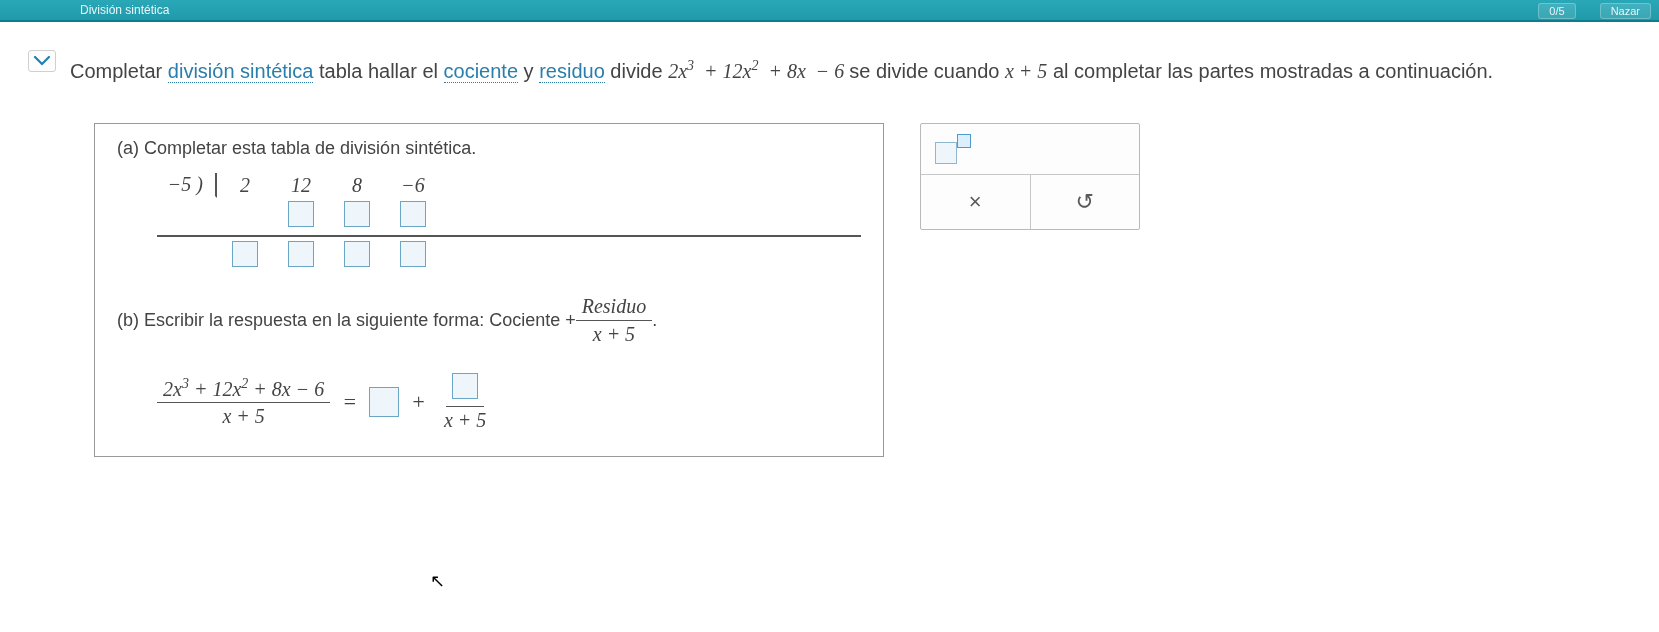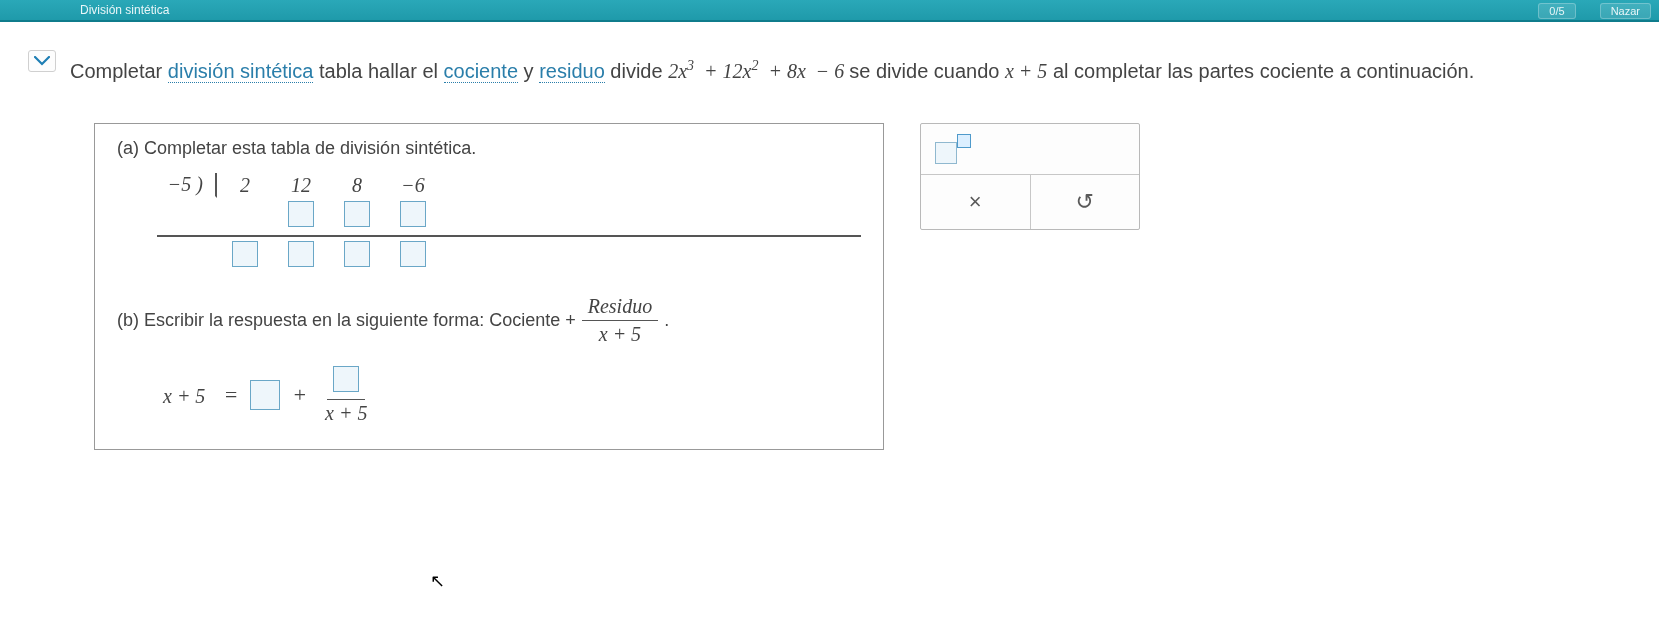--- a/index.html
+++ b/index.html
@@ -95,22 +95,21 @@
     background: #eef6fb;
     display: inline-block;
   }
   .mid-row { border-bottom: 2px solid #555; padding-bottom: 4px; padding-left: 60px; }
   .result-row { padding-left: 60px; padding-top: 6px; }
   .partb-text {
     font-size: 18px;
     color: #444;
     display: flex;
     align-items: center;
-    gap: 6px;
-    margin-bottom: 20px;
+    margin-bottom: 27px;
   }
   .frac {
     display: inline-flex;
     flex-direction: column;
     align-items: center;
     font-family: "Times New Roman", serif;
     font-style: italic;
     font-size: 20px;
     color: #444;
     vertical-align: middle;
@@ -214,21 +213,21 @@
     <span class="link">residuo</span>
     <span> divide </span>
     <span style="font-family:'Times New Roman',serif;font-style:italic;">
       <span>2</span><span>x</span><span class="math-sup">3</span>
       &nbsp;+&nbsp;<span>12</span><span>x</span><span class="math-sup">2</span>
       &nbsp;+&nbsp;<span>8</span><span>x</span>
       &nbsp;−&nbsp;<span>6</span>
     </span>
     <span> se divide cuando </span>
     <span style="font-family:'Times New Roman',serif;font-style:italic;">x + 5</span>
-    <span> al completar las partes cociente a continuación.</span>
+    <span> al completar las partes mostradas a continuación.</span>
   </div>
 
   <div class="panels">
 
     <div class="work-panel">
 
       <div class="part-label">(a)  Completar esta tabla de división sintética.</div>
 
       <div class="syn-table">
         <div class="syn-row">
@@ -256,20 +255,23 @@
         <span>(b)  Escribir la respuesta en la siguiente forma: Cociente +</span>
         <span class="frac">
           <span class="num">Residuo</span>
           <span class="den">x + 5</span>
         </span>
         <span>.</span>
       </div>
 
       <div class="eq-row">
         <span class="frac">
+          <span class="num" style="font-style:italic;">
+            2<span style="font-style:italic;">x</span><span class="math-sup">3</span> + 12<span style="font-style:italic;">x</span><span class="math-sup">2</span> + 8<span style="font-style:italic;">x</span> − 6
+          </span>
           <span class="den">x + 5</span>
         </span>
         <span>=</span>
         <span class="box-input" style="width:30px;height:30px;"></span>
         <span>+</span>
         <span class="frac">
           <span class="num"><span class="box-input"></span></span>
           <span class="den">x + 5</span>
         </span>
       </div>

